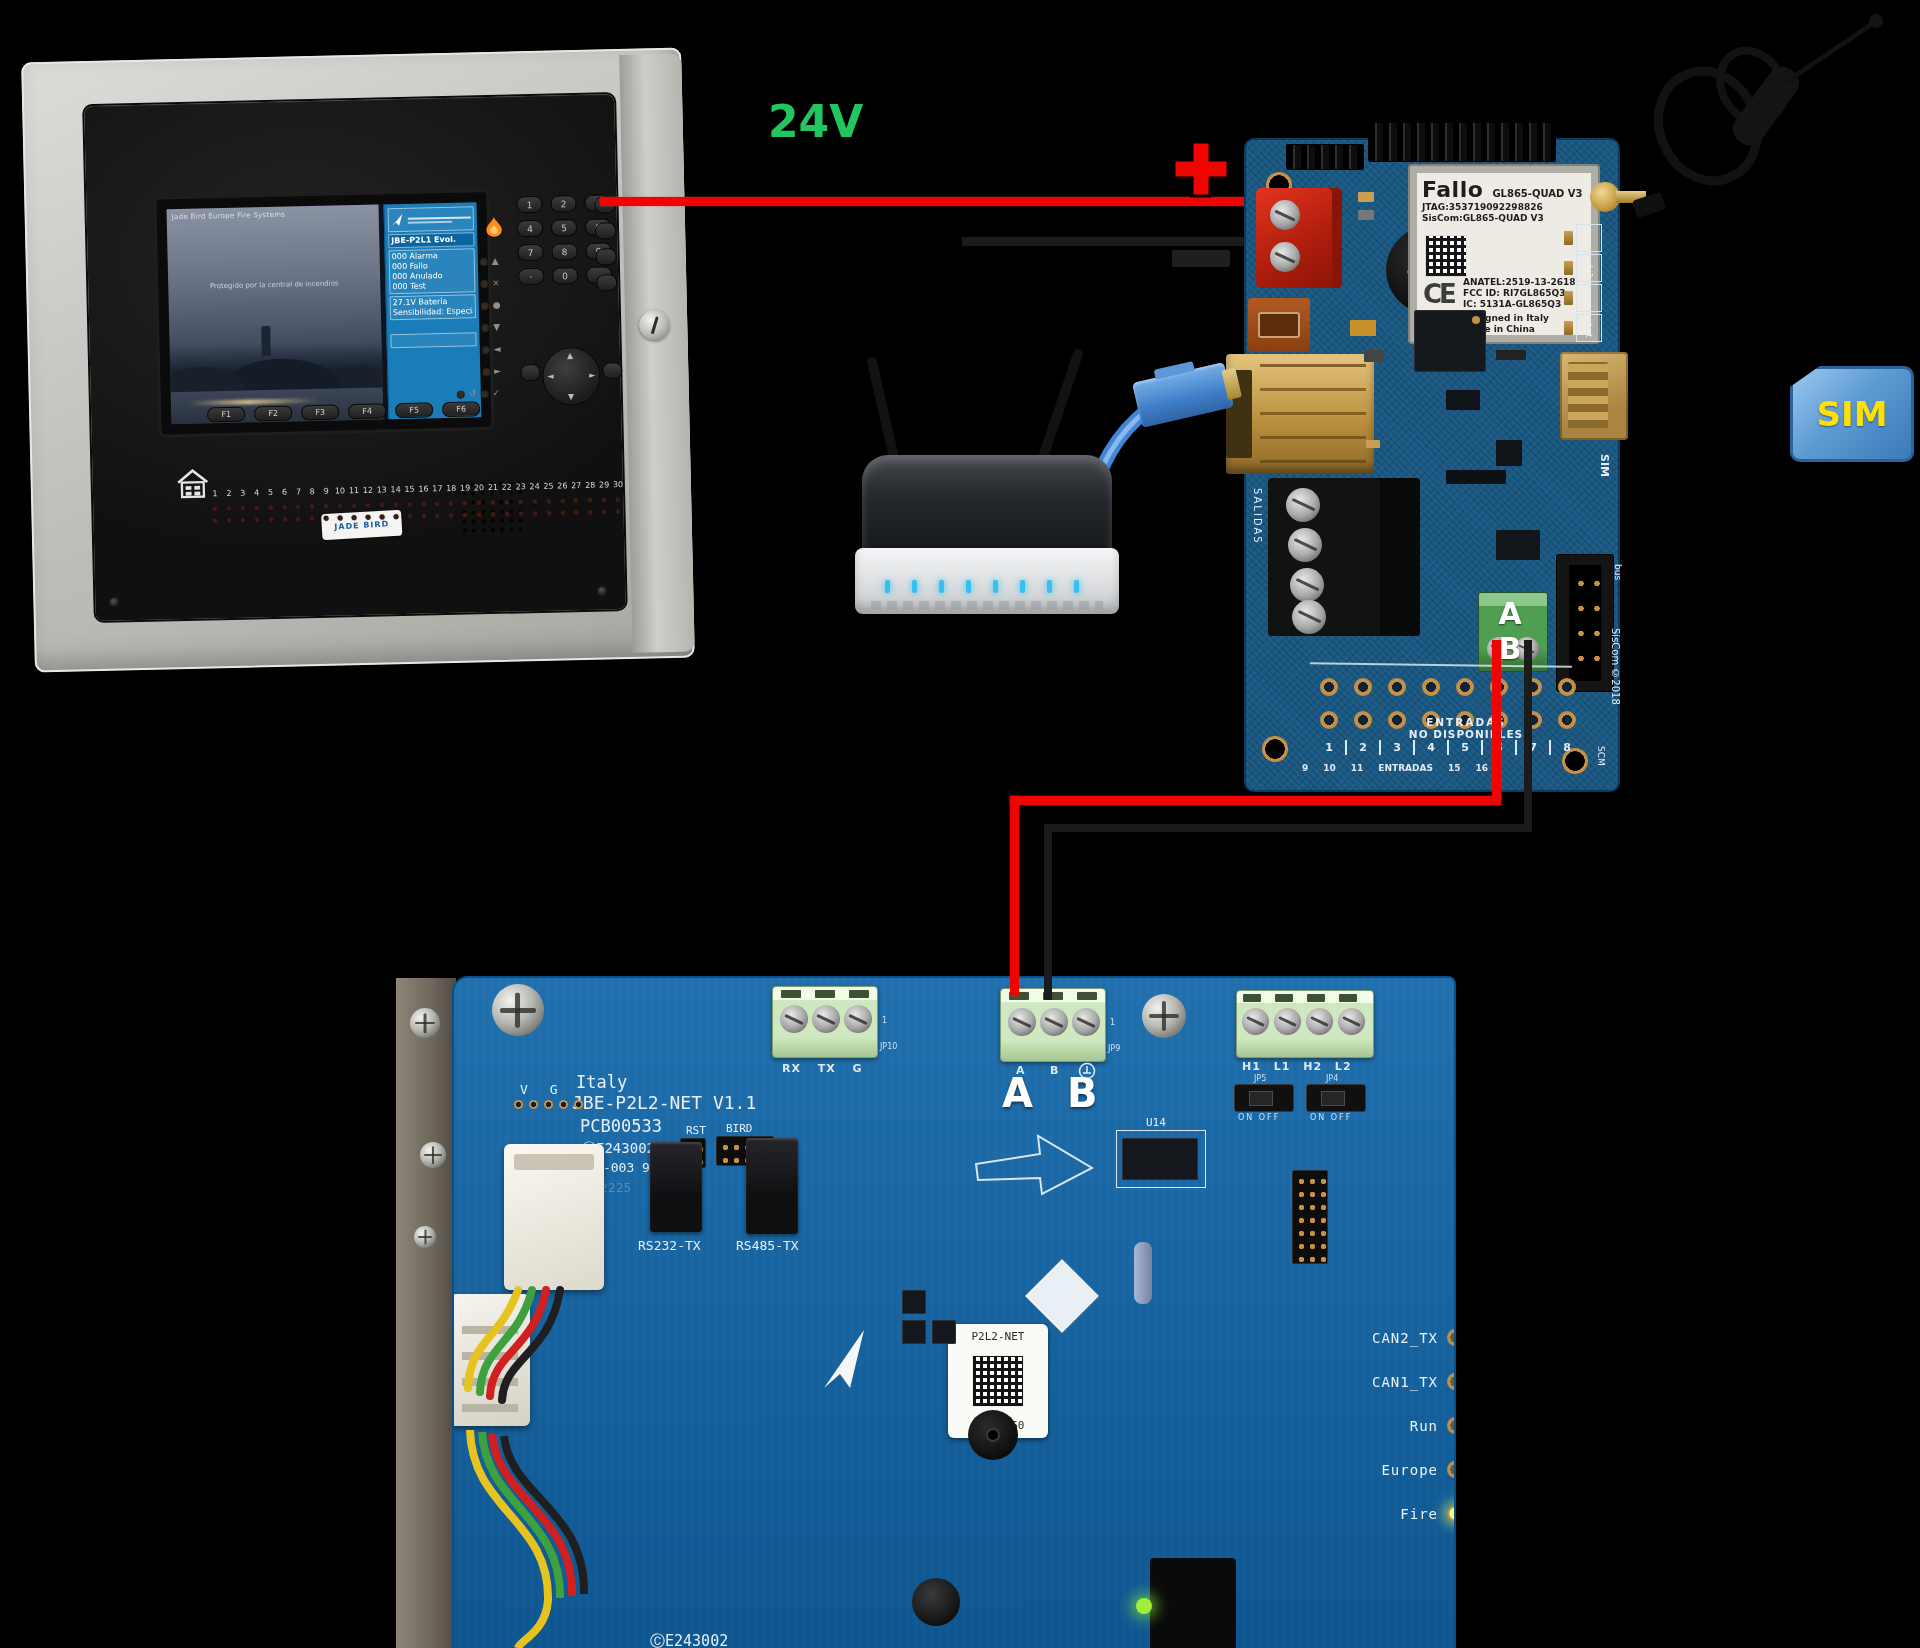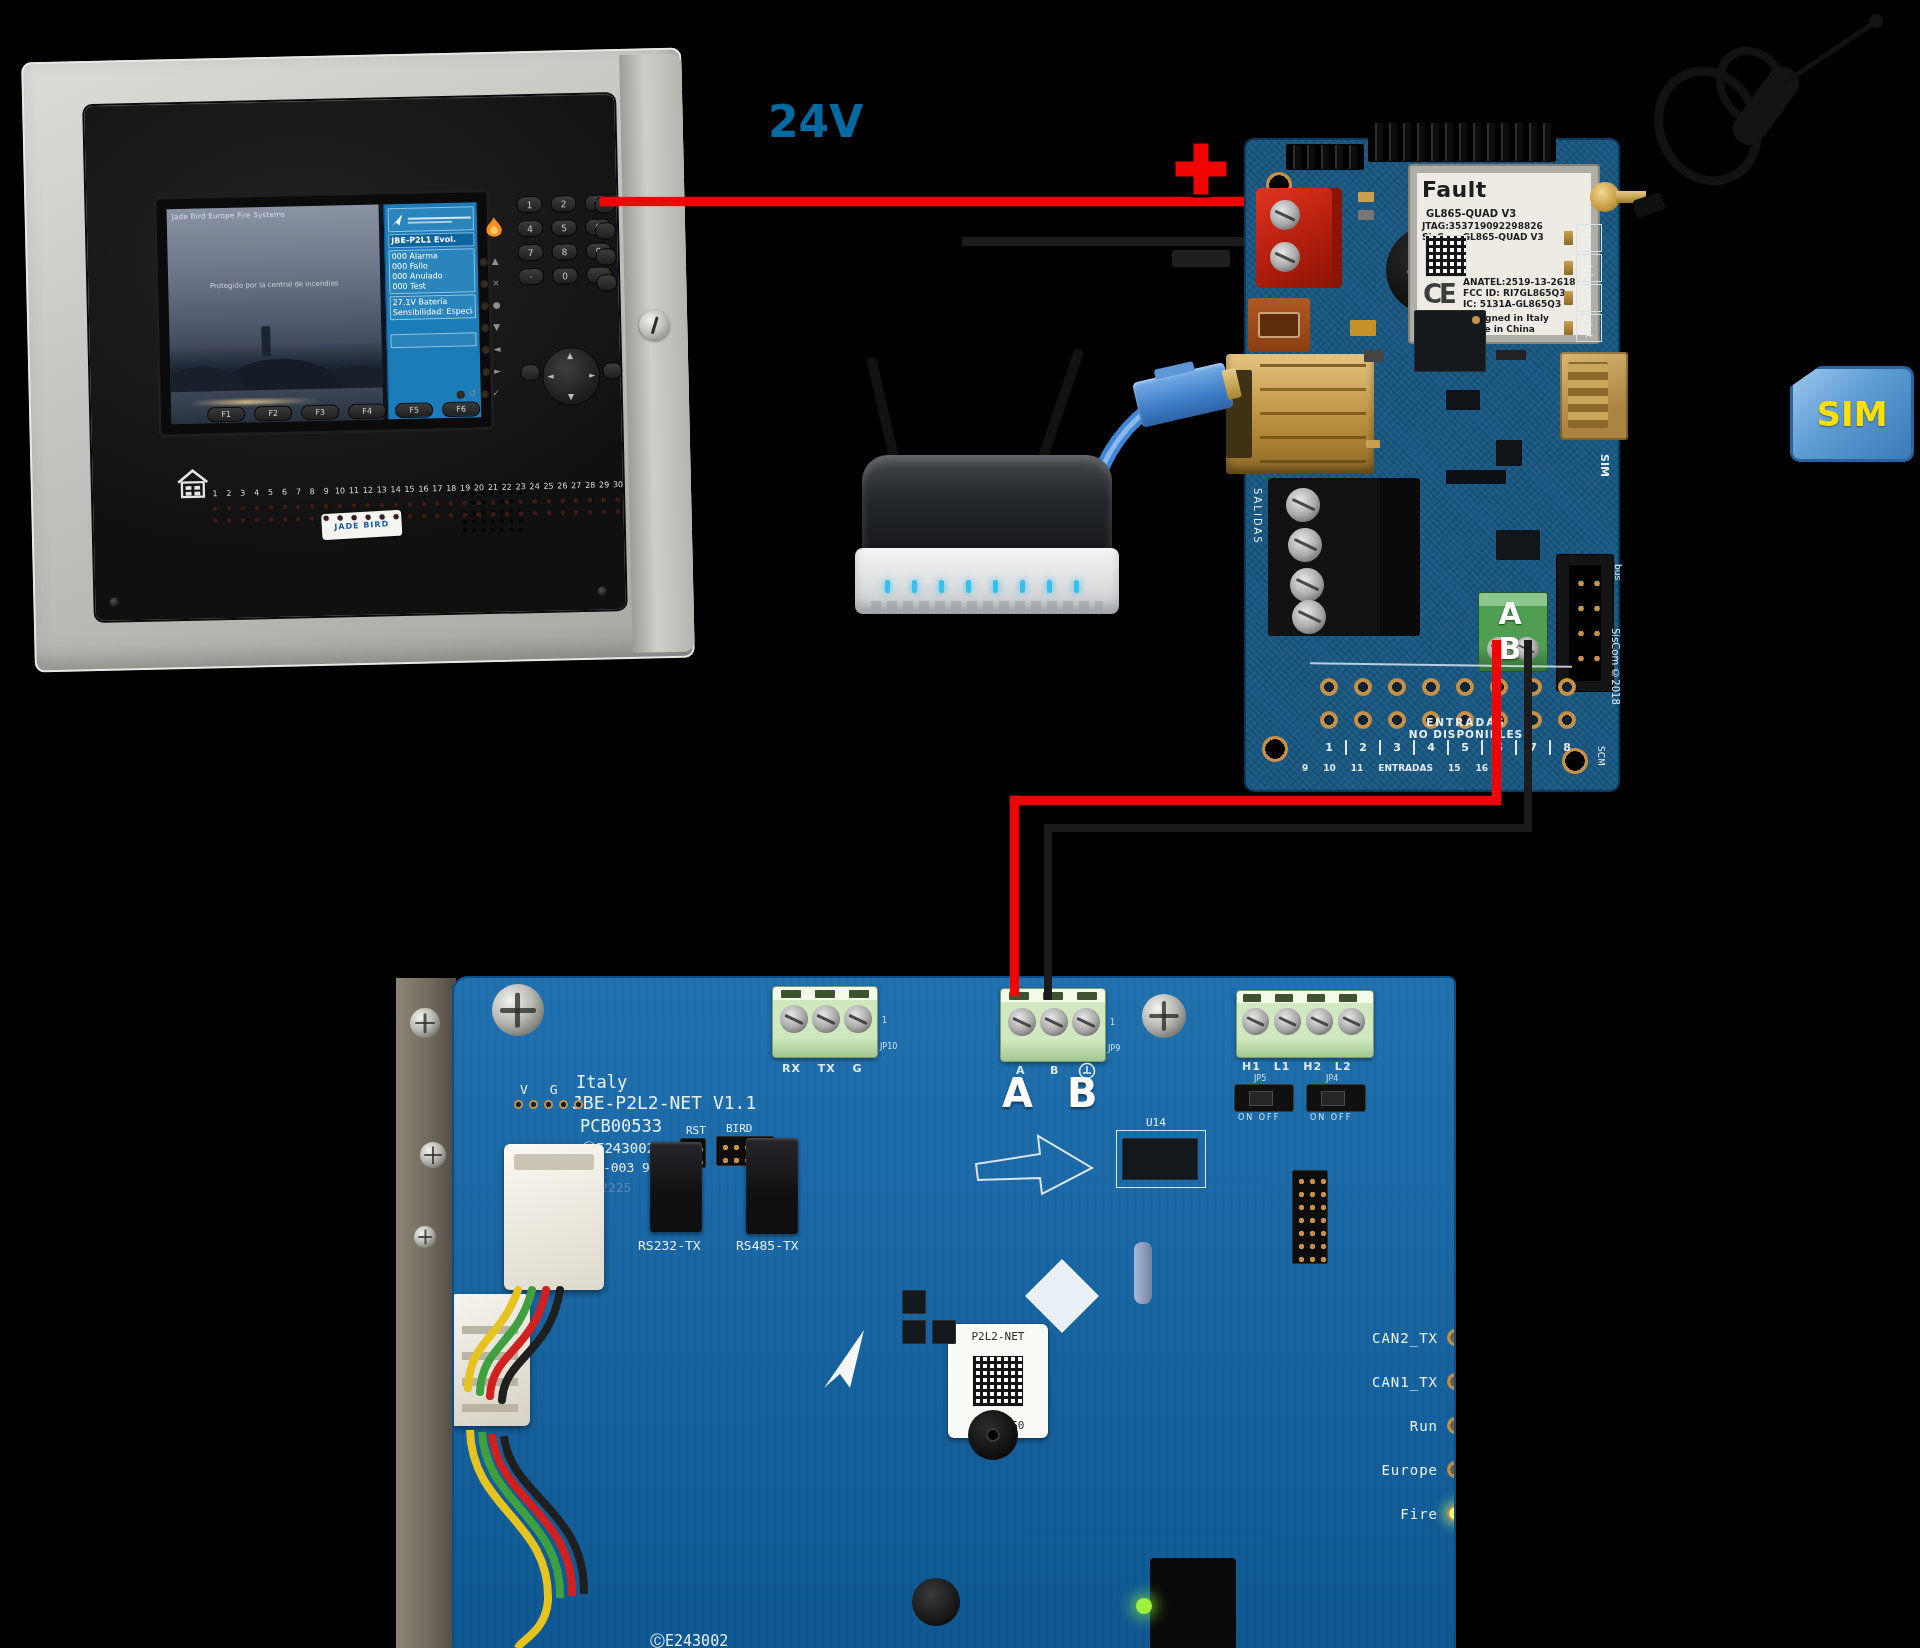--- a/index.html
+++ b/index.html
@@ -62,21 +62,21 @@
       color:#1b5fa8;font-size:8px;font-weight:bold;letter-spacing:1px;box-shadow:0 1px 2px rgba(0,0,0,.6);}
   .lock{position:absolute;left:612px;top:262px;width:30px;height:30px;border-radius:50%;
       background:radial-gradient(circle at 38% 32%,#f2f2f0,#b9b9b4 55%,#77776f);box-shadow:0 1px 3px rgba(0,0,0,.5);}
   .lock::after{content:"";position:absolute;left:46%;top:20%;width:9%;height:60%;background:#2c2c28;border-radius:2px;transform:rotate(18deg);}
   .screw{position:absolute;border-radius:50%;background:radial-gradient(circle at 35% 32%,#f2f2ee,#b9b9b4 45%,#84847e 72%,#4e4e48);}
   .screw::before,.screw::after{content:"";position:absolute;left:16%;right:16%;top:46%;height:9%;background:rgba(45,45,42,.8);border-radius:2px;}
   .screw::after{transform:rotate(90deg);}
   .fscrew{position:absolute;width:10px;height:10px;border-radius:50%;background:radial-gradient(circle at 40% 35%,#555,#111 70%);}
 
   
-  .label-24v{position:absolute;left:768px;top:96px;font-size:44px;font-weight:bold;color:#0369a1;}
+  .label-24v{position:absolute;left:768px;top:96px;font-size:44px;font-weight:bold;color:#22c55e;}
   .wire{position:absolute;}
   .wire.red{background:#ee0400;box-shadow:0 0 2px rgba(255,60,40,.55);}
   .wire.blk{background:#1b1b1b;}
   .minus-icon{position:absolute;left:1172px;top:250px;width:58px;height:17px;background:#1f1f1f;border-radius:2px;}
 
   
   .router-top{position:absolute;left:862px;top:455px;width:250px;height:108px;border-radius:26px 26px 10px 10px;
       background:linear-gradient(180deg,#45494e,#24272b 40%,#141619);box-shadow:inset 0 6px 10px rgba(255,255,255,.18);}
   .router-body{position:absolute;left:855px;top:548px;width:264px;height:66px;border-radius:8px;
       background:linear-gradient(180deg,#f4f5f6,#dcdee0 55%,#c2c5c8);box-shadow:inset 0 -8px 10px rgba(0,0,0,.18);}
@@ -528,21 +528,21 @@
     <div class="ethjack"></div>
 
     <div class="coil">
       <span class="v1">153</span>
       <span class="v2">Coilcraft</span>
       <span class="v3">F</span>
     </div>
 
     <div class="telit">
       <div class="telit-label">
-        <span class="tl-brand">Fault</span>
+        <span class="tl-brand">Fallo</span>
         <span class="tl-modeltop">GL865-QUAD V3</span>
         <div class="tl-line">JTAG:353719092298826</div>
         <div class="tl-line">SisCom:GL865-QUAD V3</div>
         <div class="qr"></div>
         <div class="ce-glyph">CE</div>
         <div class="tl-certs">
           <div class="tl-line">ANATEL:2519-13-2618</div>
           <div class="tl-line">FCC ID: RI7GL865Q3</div>
           <div class="tl-line">IC: 5131A-GL865Q3</div>
         </div>

